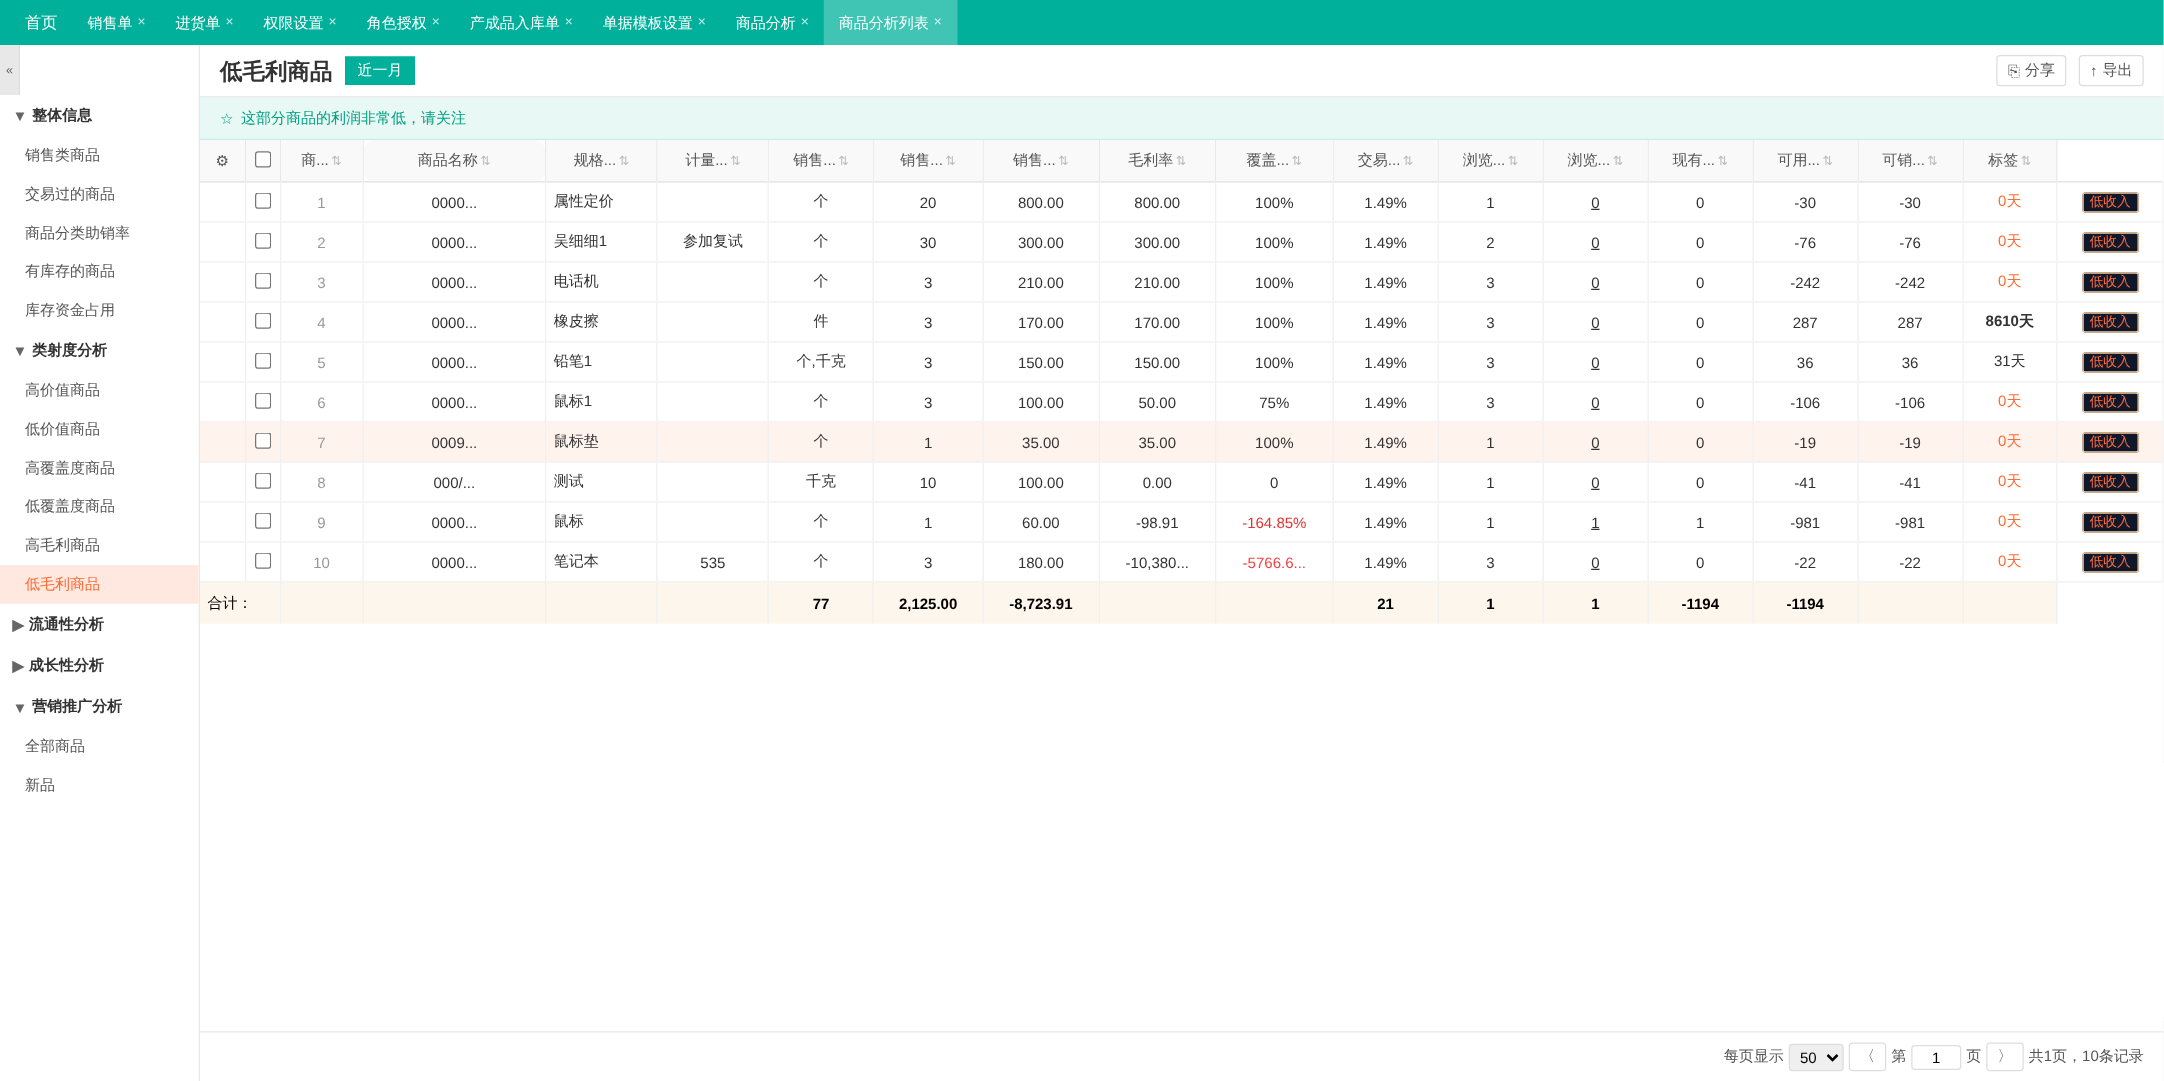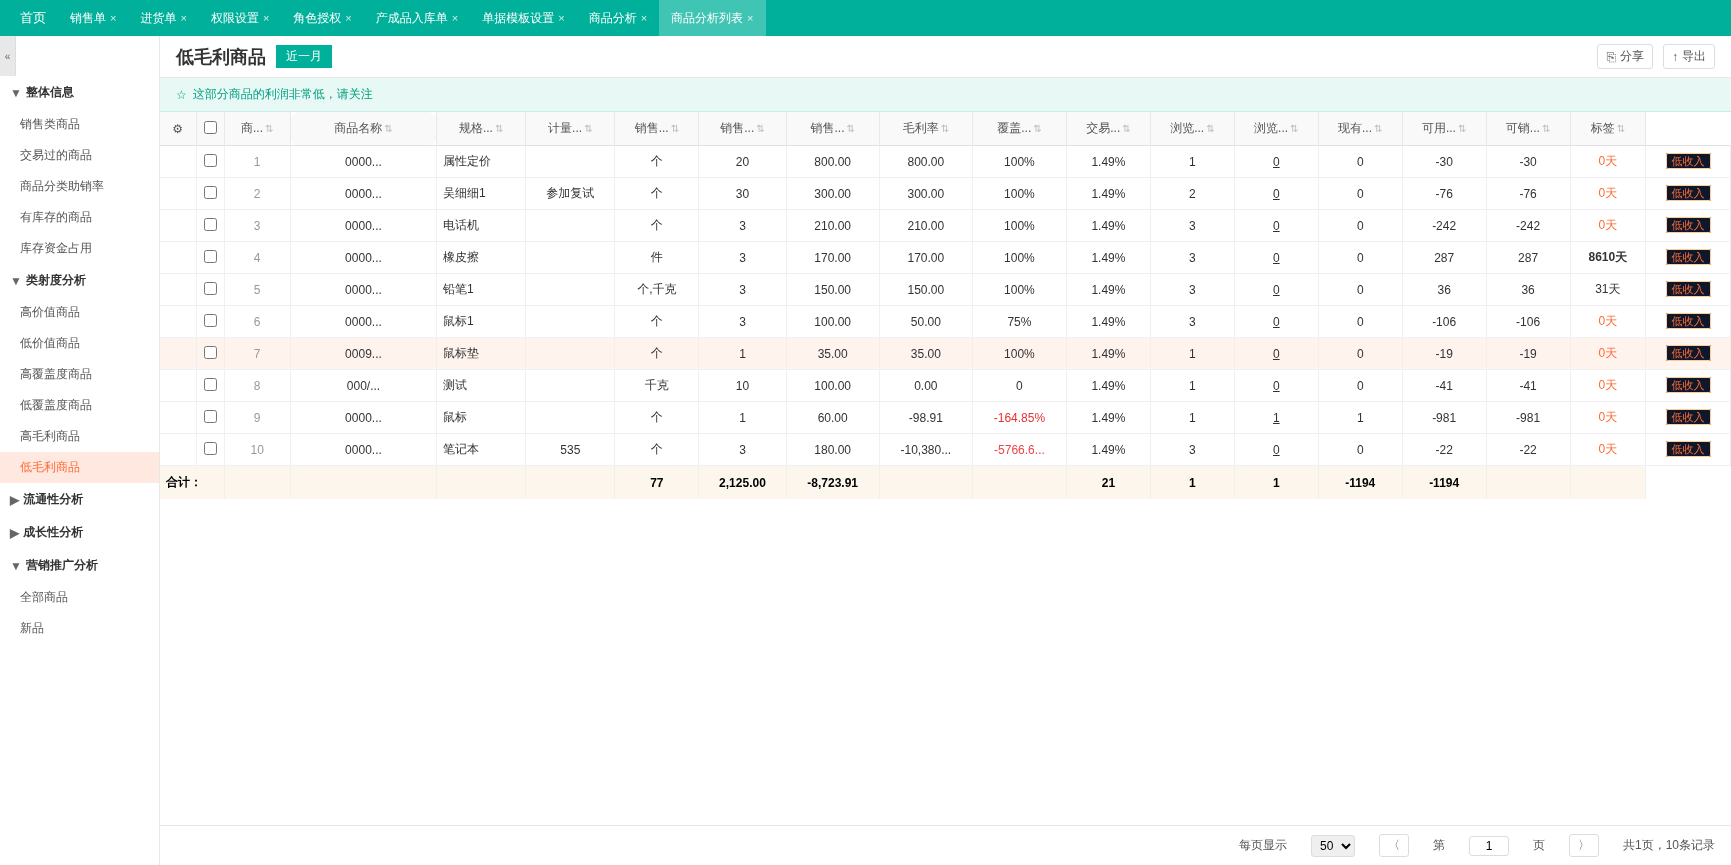--- a/index.html
+++ b/index.html
@@ -184,21 +184,21 @@
     .underline-link { text-decoration: underline; cursor: pointer; color: #333; }
 
     
     .pagination-bar {
       background: #fff;
       border-top: 1px solid #e8e8e8;
       padding: 8px 16px;
       display: flex;
       align-items: center;
       justify-content: flex-end;
-      gap: 24px;
+      gap: 4px;
       font-size: 12px;
       color: #555;
     }
     .page-size-select {
       border: 1px solid #ddd;
       border-radius: 3px;
       padding: 2px 4px;
       font-size: 12px;
     }
     .page-nav-btn {
@@ -581,21 +581,21 @@
       <td><span class="underline-link">0</span></td>
       <td>0</td>
       <td>-22</td>
       <td>-22</td>
       <td style="color:#ff6b35;">0天</td>
       <td><span class="tag-badge">低收入</span></td>
     </tr>
           </tbody>
         <tfoot>
           <tr>
-            <td colspan="2" class="label-cell" style="font-weight:bold;margin-left:12px;">合计：</td>
+            <td colspan="2" class="label-cell" style="font-weight:normal;margin-left:12px;">合计：</td>
             <td></td>
             <td></td>
             <td></td>
             <td></td>
             <td>77</td>
             <td>2,125.00</td>
             <td>-8,723.91</td>
             <td></td>
             <td></td>
             <td>21</td>

